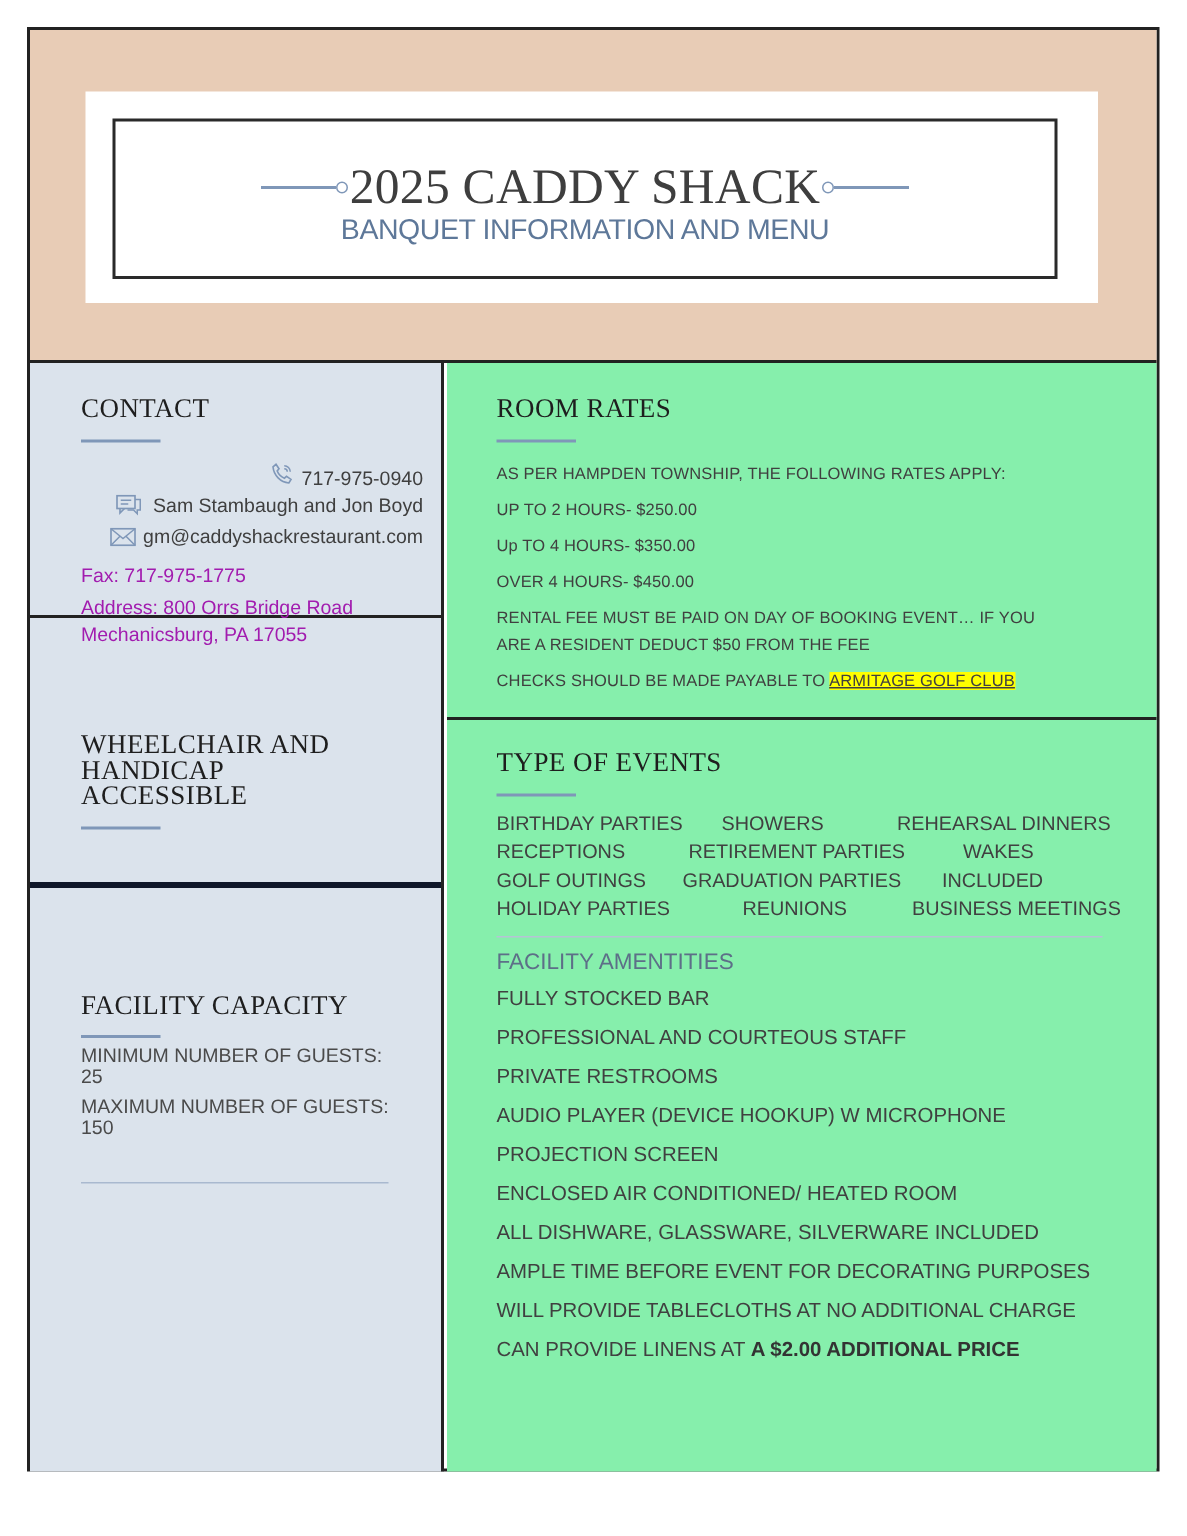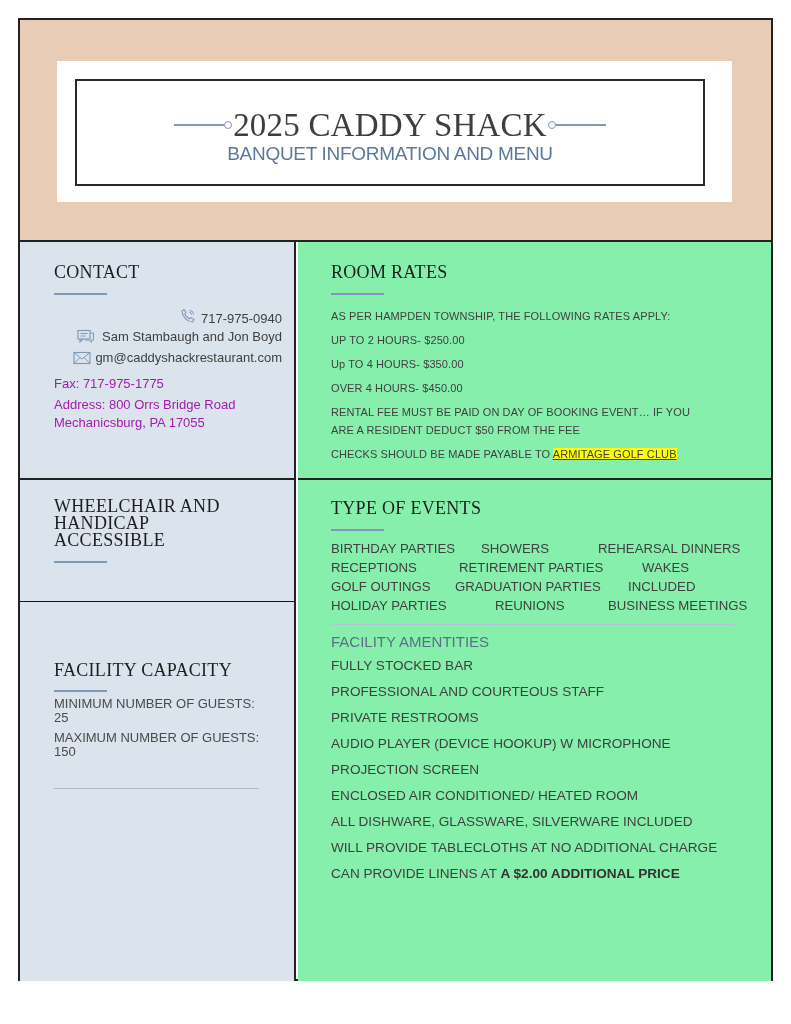--- a/index.html
+++ b/index.html
@@ -16,22 +16,22 @@
     .title-line { width: 50px; height: 2px; background: #7f97b8; }
     .title-dot { width: 8px; height: 8px; border: 1.5px solid #7f97b8; border-radius: 50%; background: #fff; }
     .title { font-family: "Liberation Serif", serif; font-size: 33px; color: #3e3e3e; letter-spacing: 0.2px; padding: 0 1px; line-height: 36px; }
     .subtitle { position: absolute; left: 0; right: 0; top: 62px; text-align: center; font-size: 19px; color: #5e7899; letter-spacing: -0.3px; }
 
     
     .left-col { position: absolute; left: 0; top: 222px; width: 276px; height: 739px; background: #dbe3ec; border-right: 2px solid #222; }
     .right-col { position: absolute; left: 278px; top: 222px; width: 473px; height: 739px; background: #86efac; }
 
     .cell { position: absolute; left: 0; width: 100%; }
-    .left-col .cell-contact { top: 0; height: 238px; border-bottom: 2px solid #222; }
-    .left-col .cell-access { top: 236px; height: 124px; border-bottom: 1px solid #0f172a; }
+    .left-col .cell-contact { top: 0; height: 170px; border-bottom: 2px solid #222; }
+    .left-col .cell-access { top: 226px; height: 124px; border-bottom: 4px solid #0f172a; }
     .left-col .cell-capacity { top: 402px; height: 337px; }
     .right-col .cell-rates { top: 0; height: 238px; border-bottom: 2px solid #222; }
     .right-col .cell-events { top: 238px; height: 501px; }
 
     .heading { font-family: "Liberation Serif", serif; font-size: 18px; color: #1e1e1e; letter-spacing: 0.3px; line-height: 17px; text-transform: uppercase; }
     .rule { width: 53px; height: 2px; background: #7f97b8; margin-top: 12px; }
 
     .pad-left { position: absolute; left: 34px; right: 12px; }
     .pad-right { position: absolute; left: 33px; right: 20px; }
 
@@ -195,20 +195,21 @@
         <div class="divider-line" style="width:404px; margin-top:9px;"></div>
         <div class="amen-heading" style="margin-top:7px;">FACILITY AMENTITIES</div>
         <div style="margin-top:1px;">
           <div class="amen-item">FULLY STOCKED BAR</div>
           <div class="amen-item">PROFESSIONAL AND COURTEOUS STAFF</div>
           <div class="amen-item">PRIVATE RESTROOMS</div>
           <div class="amen-item">AUDIO PLAYER (DEVICE HOOKUP) W MICROPHONE</div>
           <div class="amen-item">PROJECTION SCREEN</div>
           <div class="amen-item">ENCLOSED AIR CONDITIONED/ HEATED ROOM</div>
           <div class="amen-item">ALL DISHWARE, GLASSWARE, SILVERWARE INCLUDED</div>
+          <div class="amen-item">AMPLE TIME BEFORE EVENT FOR DECORATING PURPOSES</div>
           <div class="amen-item">WILL PROVIDE TABLECLOTHS AT NO ADDITIONAL CHARGE</div>
           <div class="amen-item">
             <span>CAN PROVIDE LINENS AT </span><b>A $2.00 ADDITIONAL PRICE</b>
           </div>
         </div>
       </div>
     </div>
 
   </div>
 </div>

